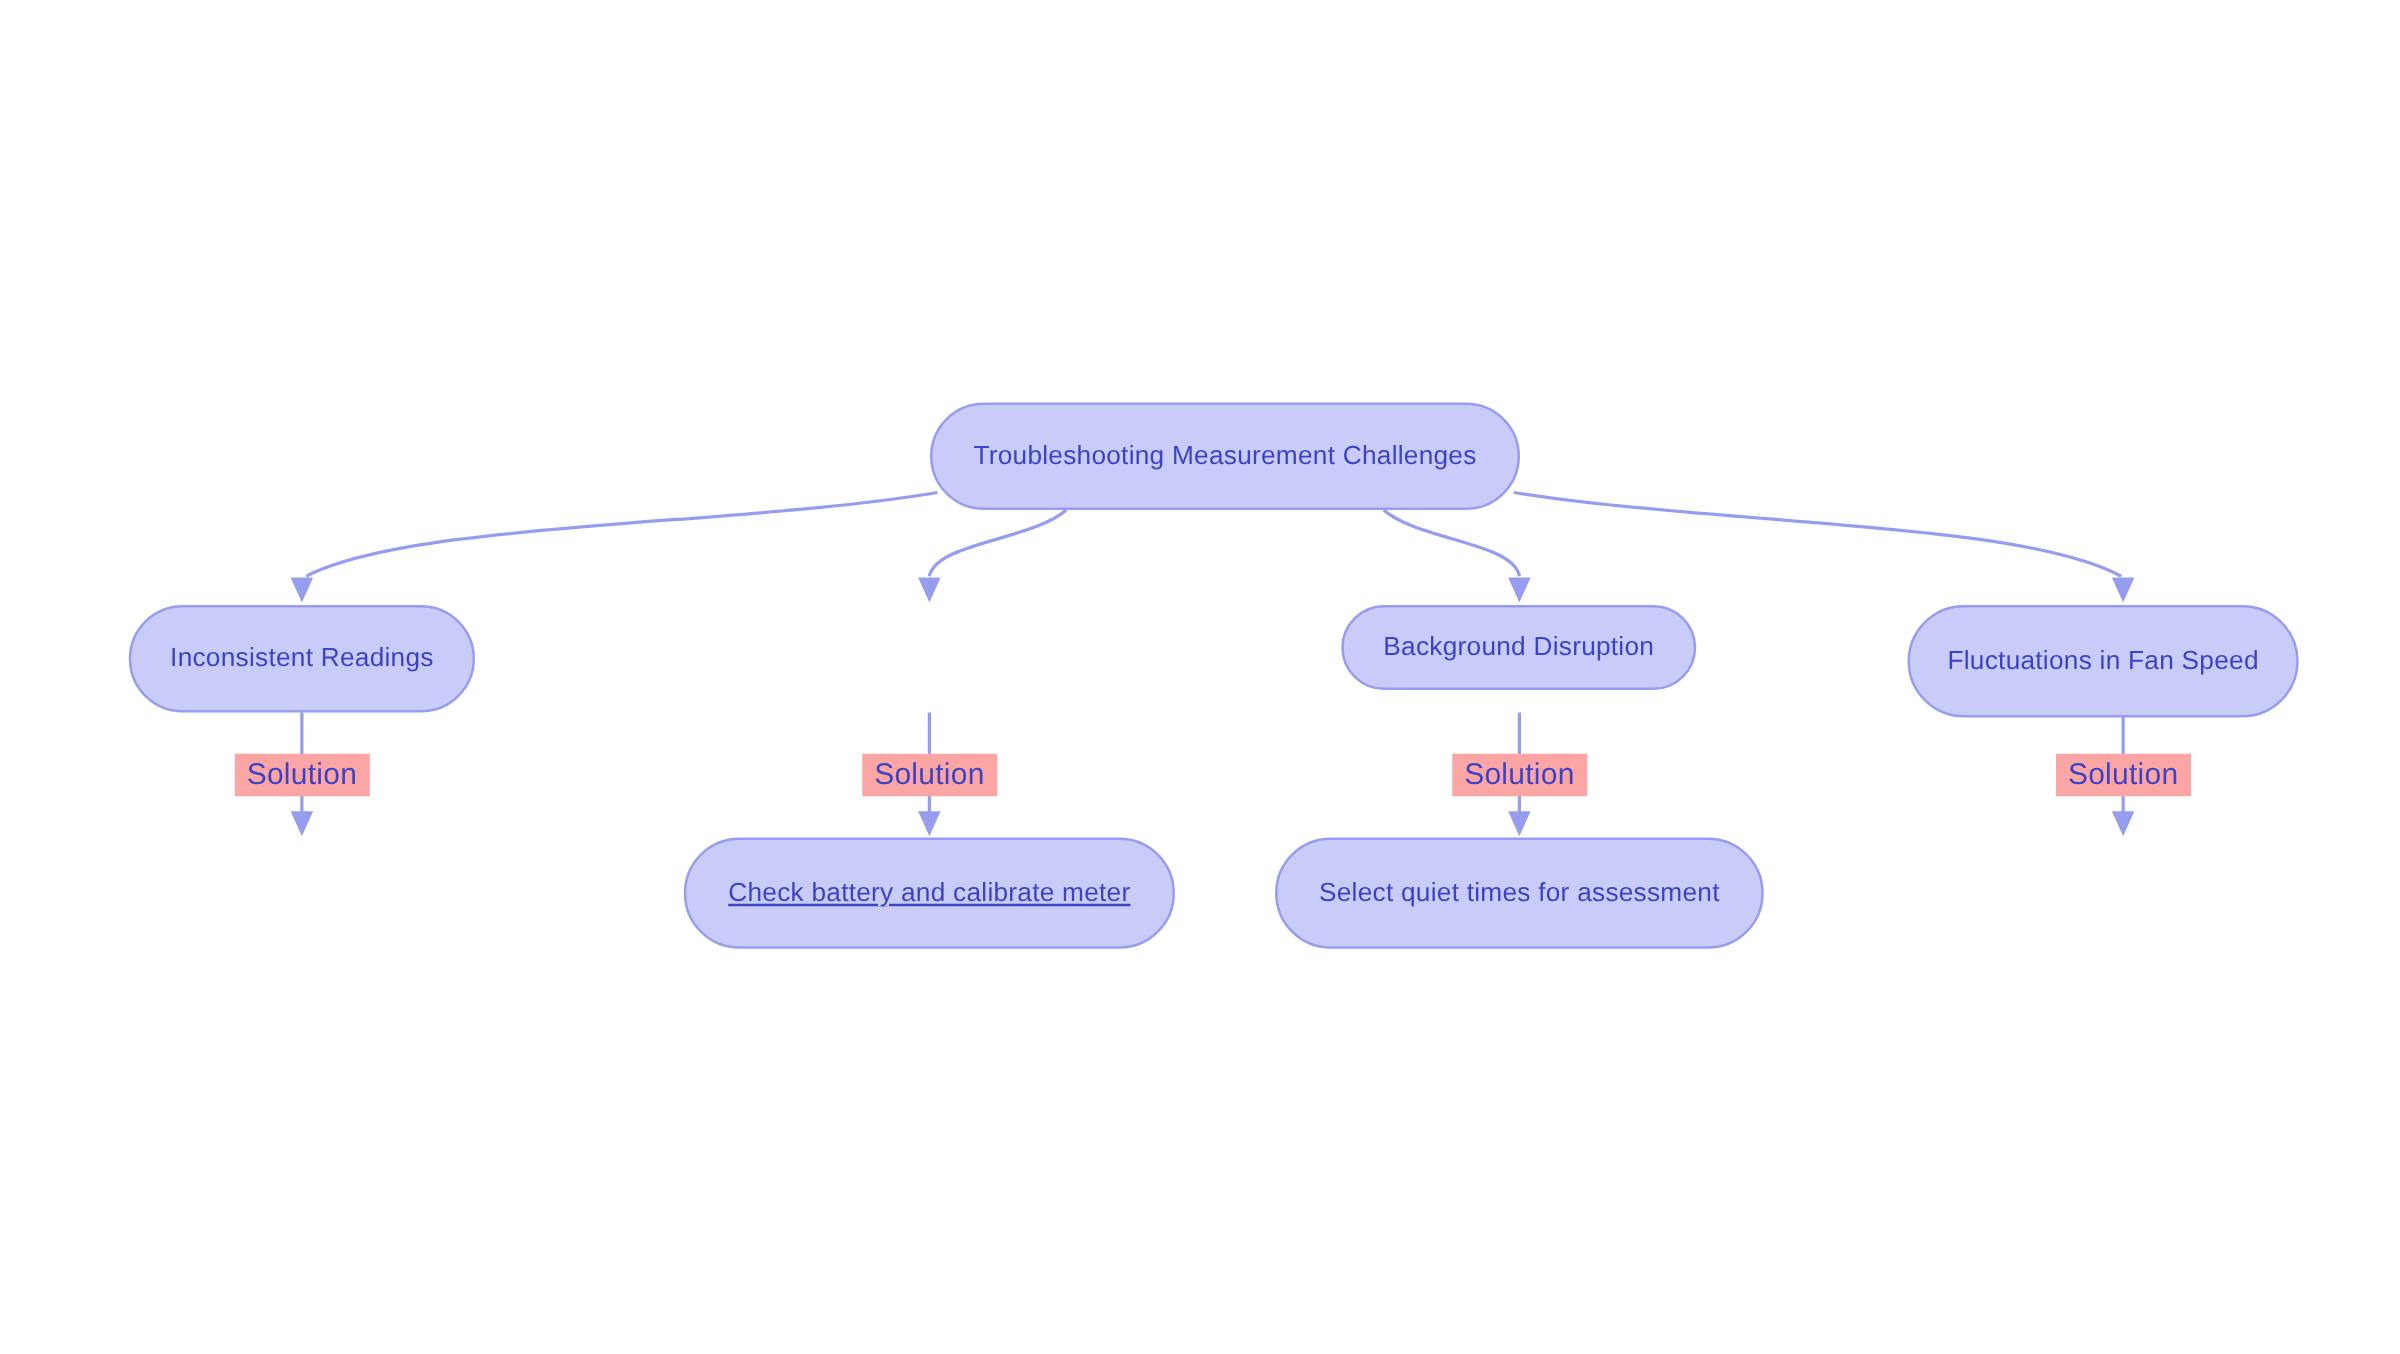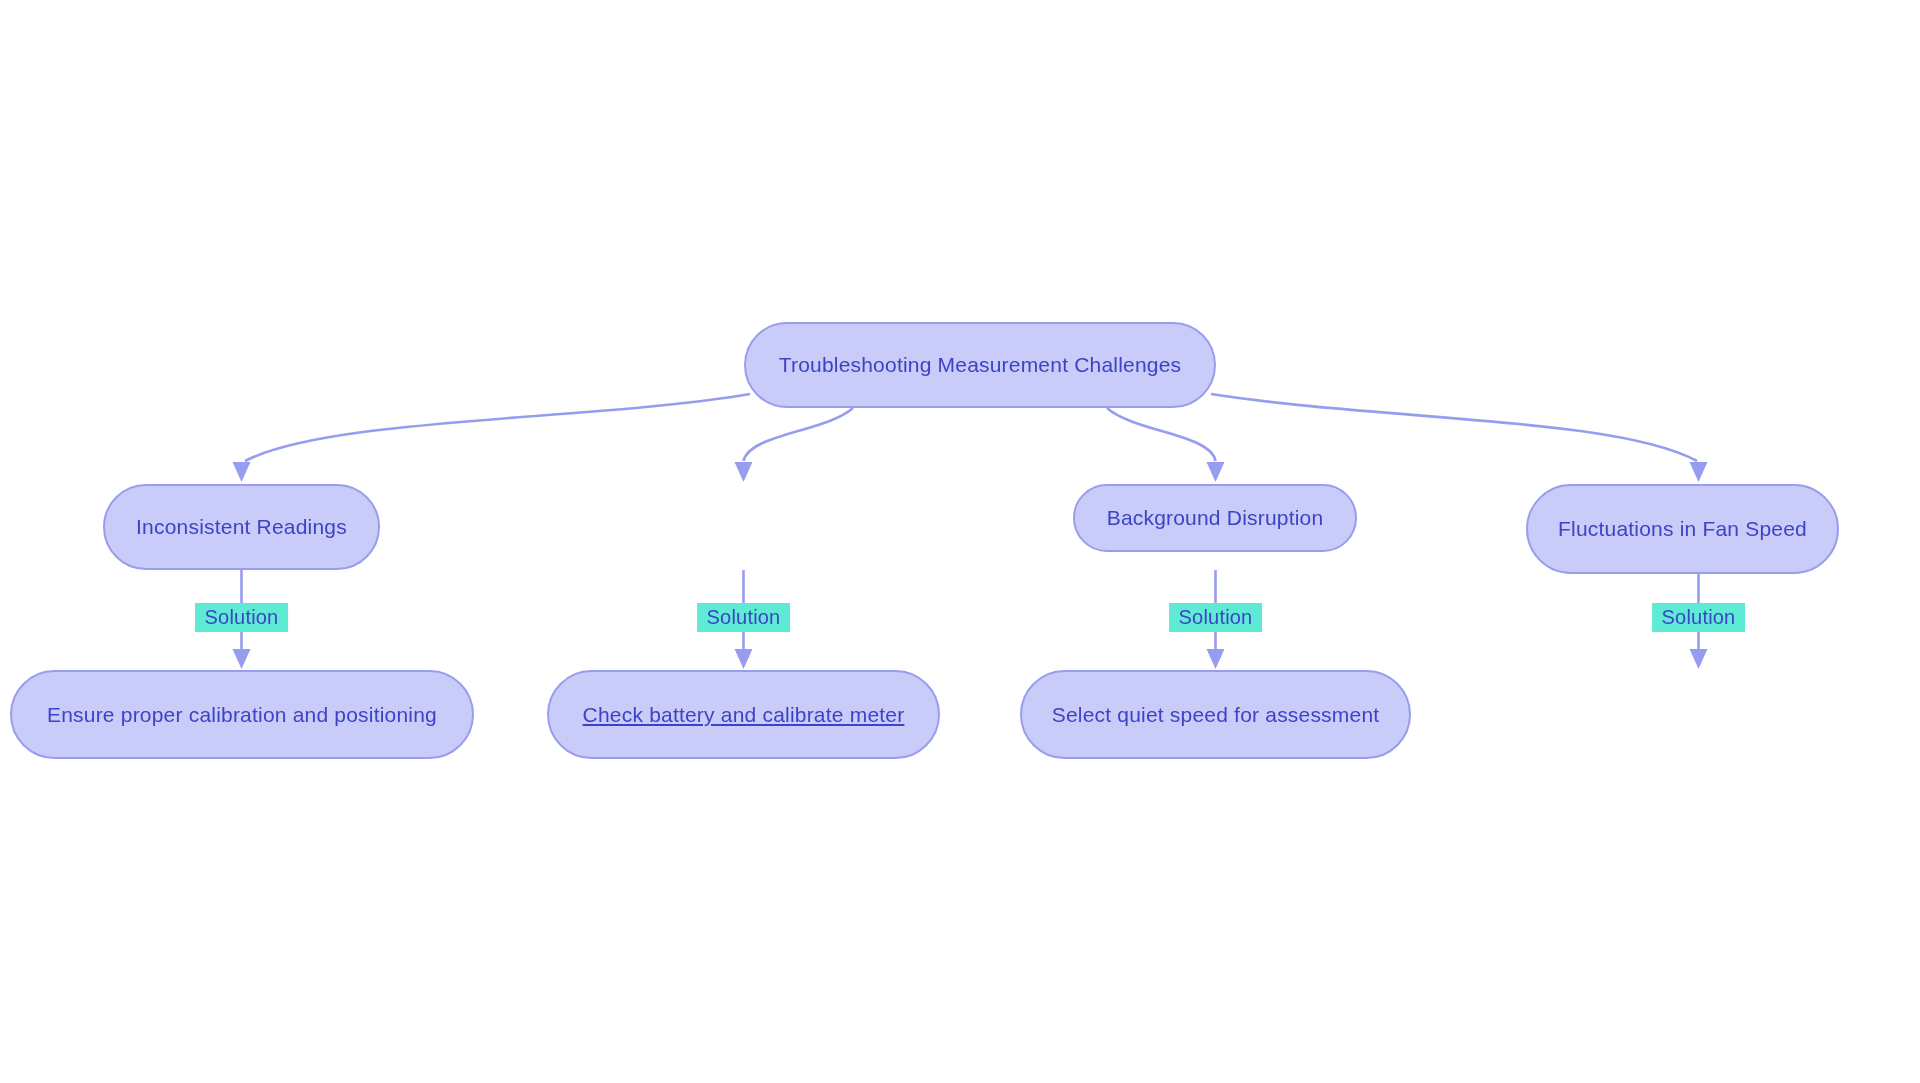--- a/index.html
+++ b/index.html
@@ -29,23 +29,23 @@
     color: #3d43c6;
     font-size: 21px;
     letter-spacing: 0.2px;
     text-align: center;
     z-index: 2;
   }
   .edge-label {
     position: absolute;
     z-index: 2;
     transform: translateX(-50%);
-    background: #5eead4;
+    background: #fca5a5;
     color: #3d43c6;
-    font-size: 20px;
+    font-size: 24px;
     letter-spacing: 0.2px;
     padding: 3px 10px;
     white-space: nowrap;
   }
 </style>
 </head>
 <body>
 
 <div class="canvas">
 
@@ -84,23 +84,20 @@
   </div>
   <div class="node" style="left:1526px; top:484px; width:313px; height:90px;">
     <span>Fluctuations in Fan Speed</span>
   </div>
 
   <div class="edge-label" style="left:241.5px; top:603px;">Solution</div>
   <div class="edge-label" style="left:743.5px; top:603px;">Solution</div>
   <div class="edge-label" style="left:1215.5px; top:603px;">Solution</div>
   <div class="edge-label" style="left:1698.5px; top:603px;">Solution</div>
 
-  <div class="node" style="left:10px; top:670px; width:464px; height:89px;">
-    <span>Ensure proper calibration and positioning</span>
-  </div>
   <div class="node" style="left:547px; top:670px; width:393px; height:89px;text-decoration:underline;">
     <span>Check battery and calibrate meter</span>
   </div>
   <div class="node" style="left:1020px; top:670px; width:391px; height:89px;">
-    <span>Select quiet speed for assessment</span>
+    <span>Select quiet times for assessment</span>
   </div>
 
 </div>
 
 </body></html>

